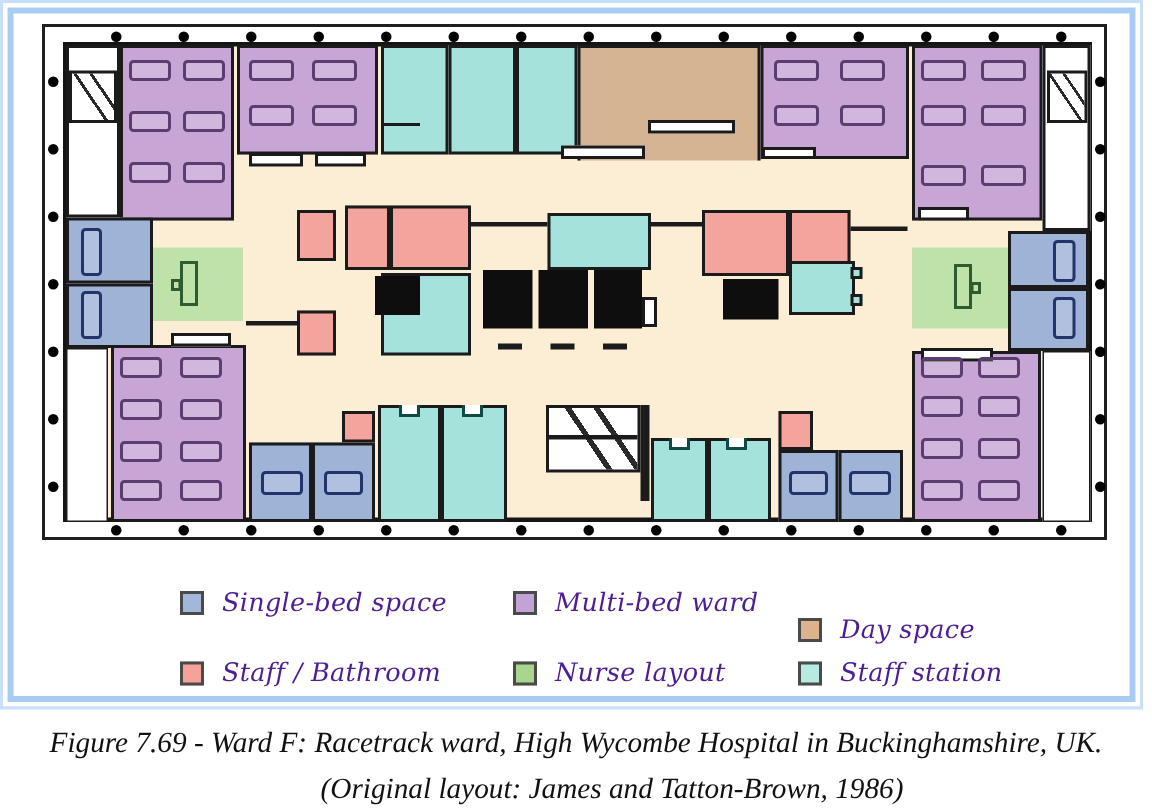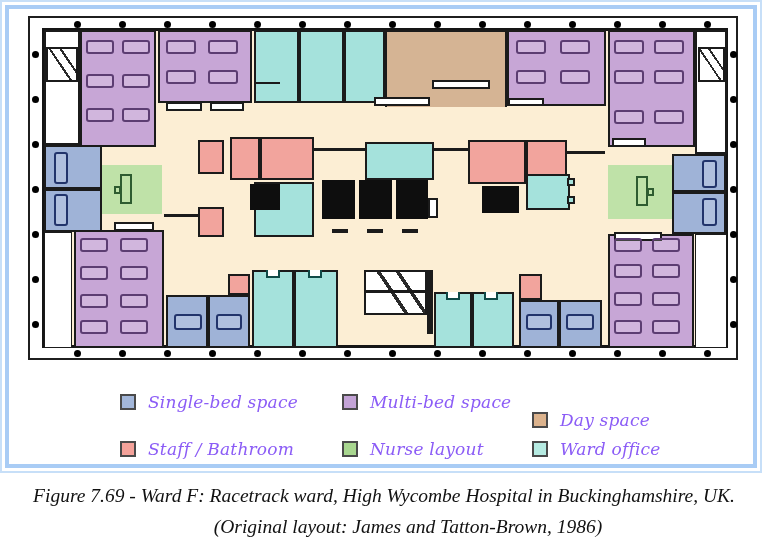--- a/index.html
+++ b/index.html
@@ -27,21 +27,21 @@
   .stair{
     border:2px solid #1b1b1b;background-color:#ffffff;
     background-image:
       linear-gradient(56deg, transparent 44%, #2a2a2a 44%, #2a2a2a 49%, transparent 49%),
       linear-gradient(56deg, transparent 66%, #2a2a2a 66%, #2a2a2a 71%, transparent 71%);
   }
   .legend{position:absolute;left:0;top:0;width:100%;height:100%;}
   .legend-item{position:absolute;display:flex;align-items:center;gap:12px;}
   .swatch{display:inline-block;width:16px;height:16px;border:2px solid #4a4a4a;box-sizing:border-box;}
   .legend-label{
-    font-family:"DejaVu Serif",serif;font-style:italic;font-size:17px;color:#8b5cf6;
+    font-family:"DejaVu Serif",serif;font-style:italic;font-size:17px;color:#4c1d95;
     letter-spacing:0.2px;white-space:nowrap;
   }
   .caption{position:absolute;left:0;top:475px;width:768px;text-align:center;color:#111;}
   .cap1{font-family:"Liberation Serif",serif;font-style:italic;font-size:19.5px;margin-top:10px;white-space:nowrap;}
   .cap2{font-family:"Liberation Serif",serif;font-style:italic;font-size:19.5px;margin-top:9px;white-space:nowrap;margin-left:48px;}
 </style>
 </head>
 <body>
 
 <div class="panel">
@@ -216,37 +216,37 @@
       <div class="shp dot" style="left: 30px; top: 319px; width: 7px; height: 7px;"></div>
       <div class="shp dot" style="left: 728px; top: 319px; width: 7px; height: 7px;"></div>
     </div>
   <div class="legend" id="legend">
       <div class="legend-item" style="left: 118px; top: 390px;">
         <span class="swatch" style="background: rgb(163, 183, 218);"></span>
         <span class="legend-label">Single-bed space</span>
       </div>
       <div class="legend-item" style="left: 340px; top: 390px;">
         <span class="swatch" style="background: rgb(195, 163, 214);"></span>
-        <span class="legend-label">Multi-bed space</span>
+        <span class="legend-label">Multi-bed ward</span>
       </div>
       <div class="legend-item" style="left: 530px; top: 408px;">
         <span class="swatch" style="background: rgb(220, 179, 141);"></span>
         <span class="legend-label">Day space</span>
       </div>
       <div class="legend-item" style="left: 118px; top: 437px;">
         <span class="swatch" style="background: rgb(244, 162, 154);"></span>
         <span class="legend-label">Staff / Bathroom</span>
       </div>
       <div class="legend-item" style="left: 340px; top: 437px;">
         <span class="swatch" style="background: rgb(168, 214, 143);"></span>
         <span class="legend-label">Nurse layout</span>
       </div>
       <div class="legend-item" style="left: 530px; top: 437px;">
         <span class="swatch" style="background: rgb(182, 235, 226);"></span>
-        <span class="legend-label">Ward office</span>
+        <span class="legend-label">Staff station</span>
       </div>
     </div>
 </div>
 
 <div class="caption">
   <div class="cap1">Figure 7.69 - Ward F: Racetrack ward, High Wycombe Hospital in Buckinghamshire, UK.</div>
   <div class="cap2">(Original layout: James and Tatton-Brown, 1986)</div>
 </div>
 
 </body></html>

